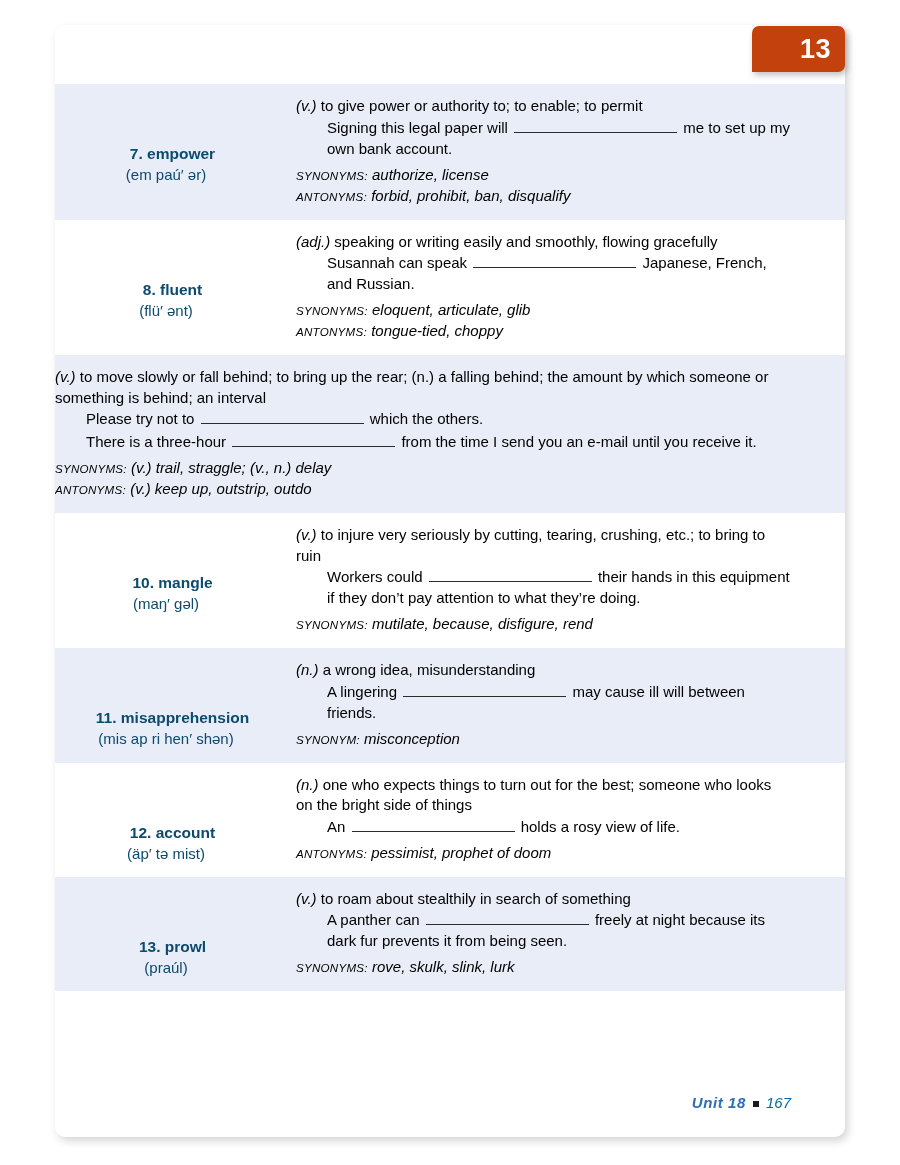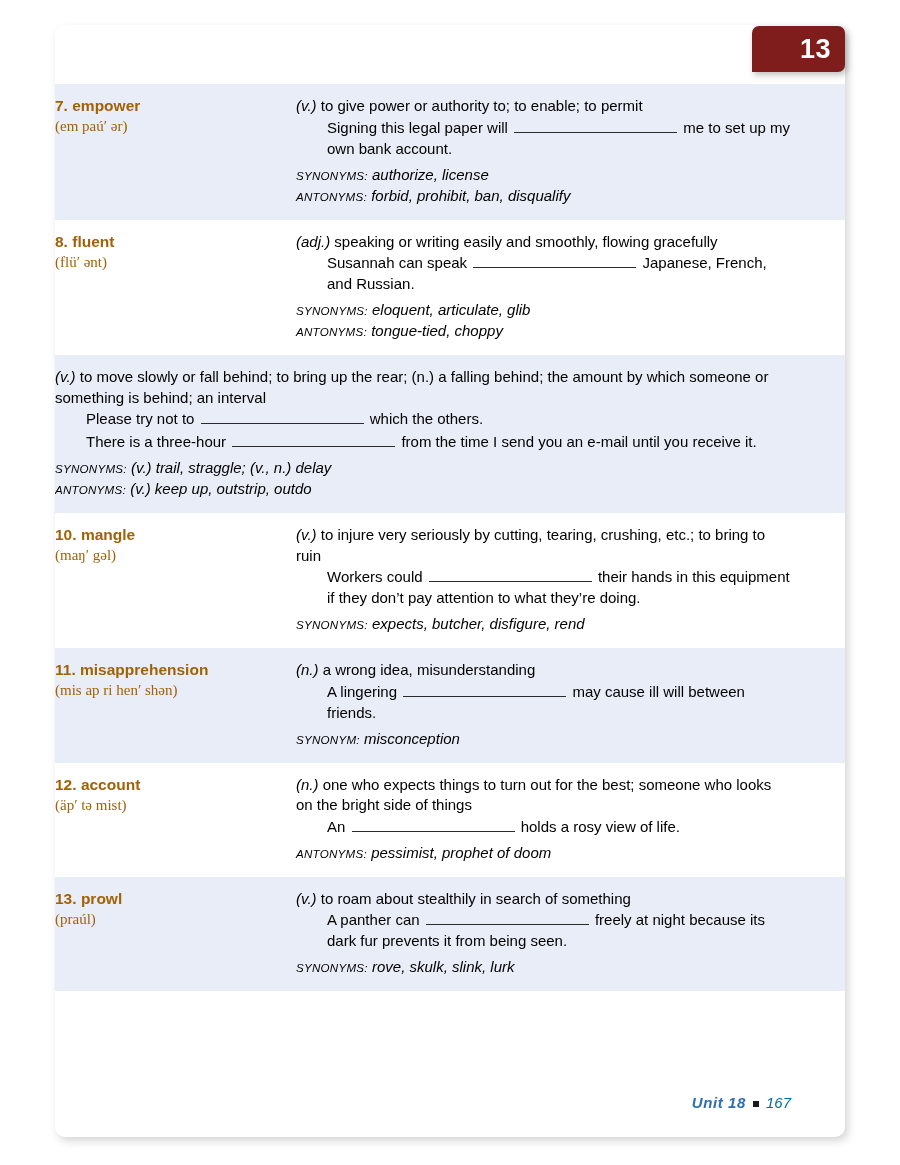--- a/index.html
+++ b/index.html
@@ -23,21 +23,21 @@
     box-shadow: 3px 4px 9px rgba(0,0,0,0.17);
     overflow: hidden;
   }
 
   #tab {
     position: absolute;
     left: 752px;
     top: 26px;
     width: 93px;
     height: 46px;
-    background: #7f1d1d;
+    background: #c2410c;
     border-radius: 7px 7px 7px 0;
     box-shadow: 2px 3px 6px rgba(0,0,0,0.25);
     z-index: 5;
   }
   #tab .tabnum {
     position: absolute;
     left: 0; right: 14px;
     top: 8px;
     text-align: right;
     color: #ffffff;
@@ -60,41 +60,41 @@
     padding: 12px 0 13px 0;
     background: #ffffff;
   }
   .entry.shaded {
     background: #e9edf7;
   }
 
   .wordcol {
     width: 241px;
     flex: 0 0 241px;
-    text-align: left;
+    text-align: center;
     padding-right: 6px;
     box-sizing: border-box;
-    color: #a16207;
+    color: #0c4a6e;
+    margin-top: 48px;
   }
   .wordline {
     font-size: 15.5px;
     font-weight: bold;
     line-height: 20px;
     white-space: nowrap;
   }
   .wordline .num {
     font-weight: bold;
   }
   .pron {
     font-size: 15px;
     font-weight: normal;
     line-height: 21px;
     white-space: nowrap;
     padding-right: 13px;
-    font-family: Liberation Serif, serif;
   }
 
   .defcol {
     flex: 1 1 auto;
     padding-right: 54px;
     color: #000000;
   }
 
   .def {
     font-size: 15px;
@@ -208,21 +208,21 @@
       <div class="entry">
         <div class="wordcol">
           <div class="wordline"><span class="num">10.</span> <span>mangle</span></div>
           <div class="pron">(maŋ′ gəl)</div>
         </div>
         <div class="defcol">
           <div class="def"><span class="pos">(v.)</span><span> to injure very seriously by cutting, tearing, crushing, etc.; to bring to ruin</span></div>
           <div class="sentences">
             <div class="sentence"><span>Workers could </span><span class="blank"></span><span> their hands in this equipment if they don’t pay attention to what they’re doing.</span></div>
           </div>
-          <div class="synline"><span class="synlabel">SYNONYMS:</span><span> expects, butcher, disfigure, rend</span></div>
+          <div class="synline"><span class="synlabel">SYNONYMS:</span><span> mutilate, because, disfigure, rend</span></div>
         </div>
       </div>
       <div class="entry shaded">
         <div class="wordcol">
           <div class="wordline"><span class="num">11.</span> <span>misapprehension</span></div>
           <div class="pron">(mis ap ri hen′ shən)</div>
         </div>
         <div class="defcol">
           <div class="def"><span class="pos">(n.)</span><span> a wrong idea, misunderstanding</span></div>
           <div class="sentences">

